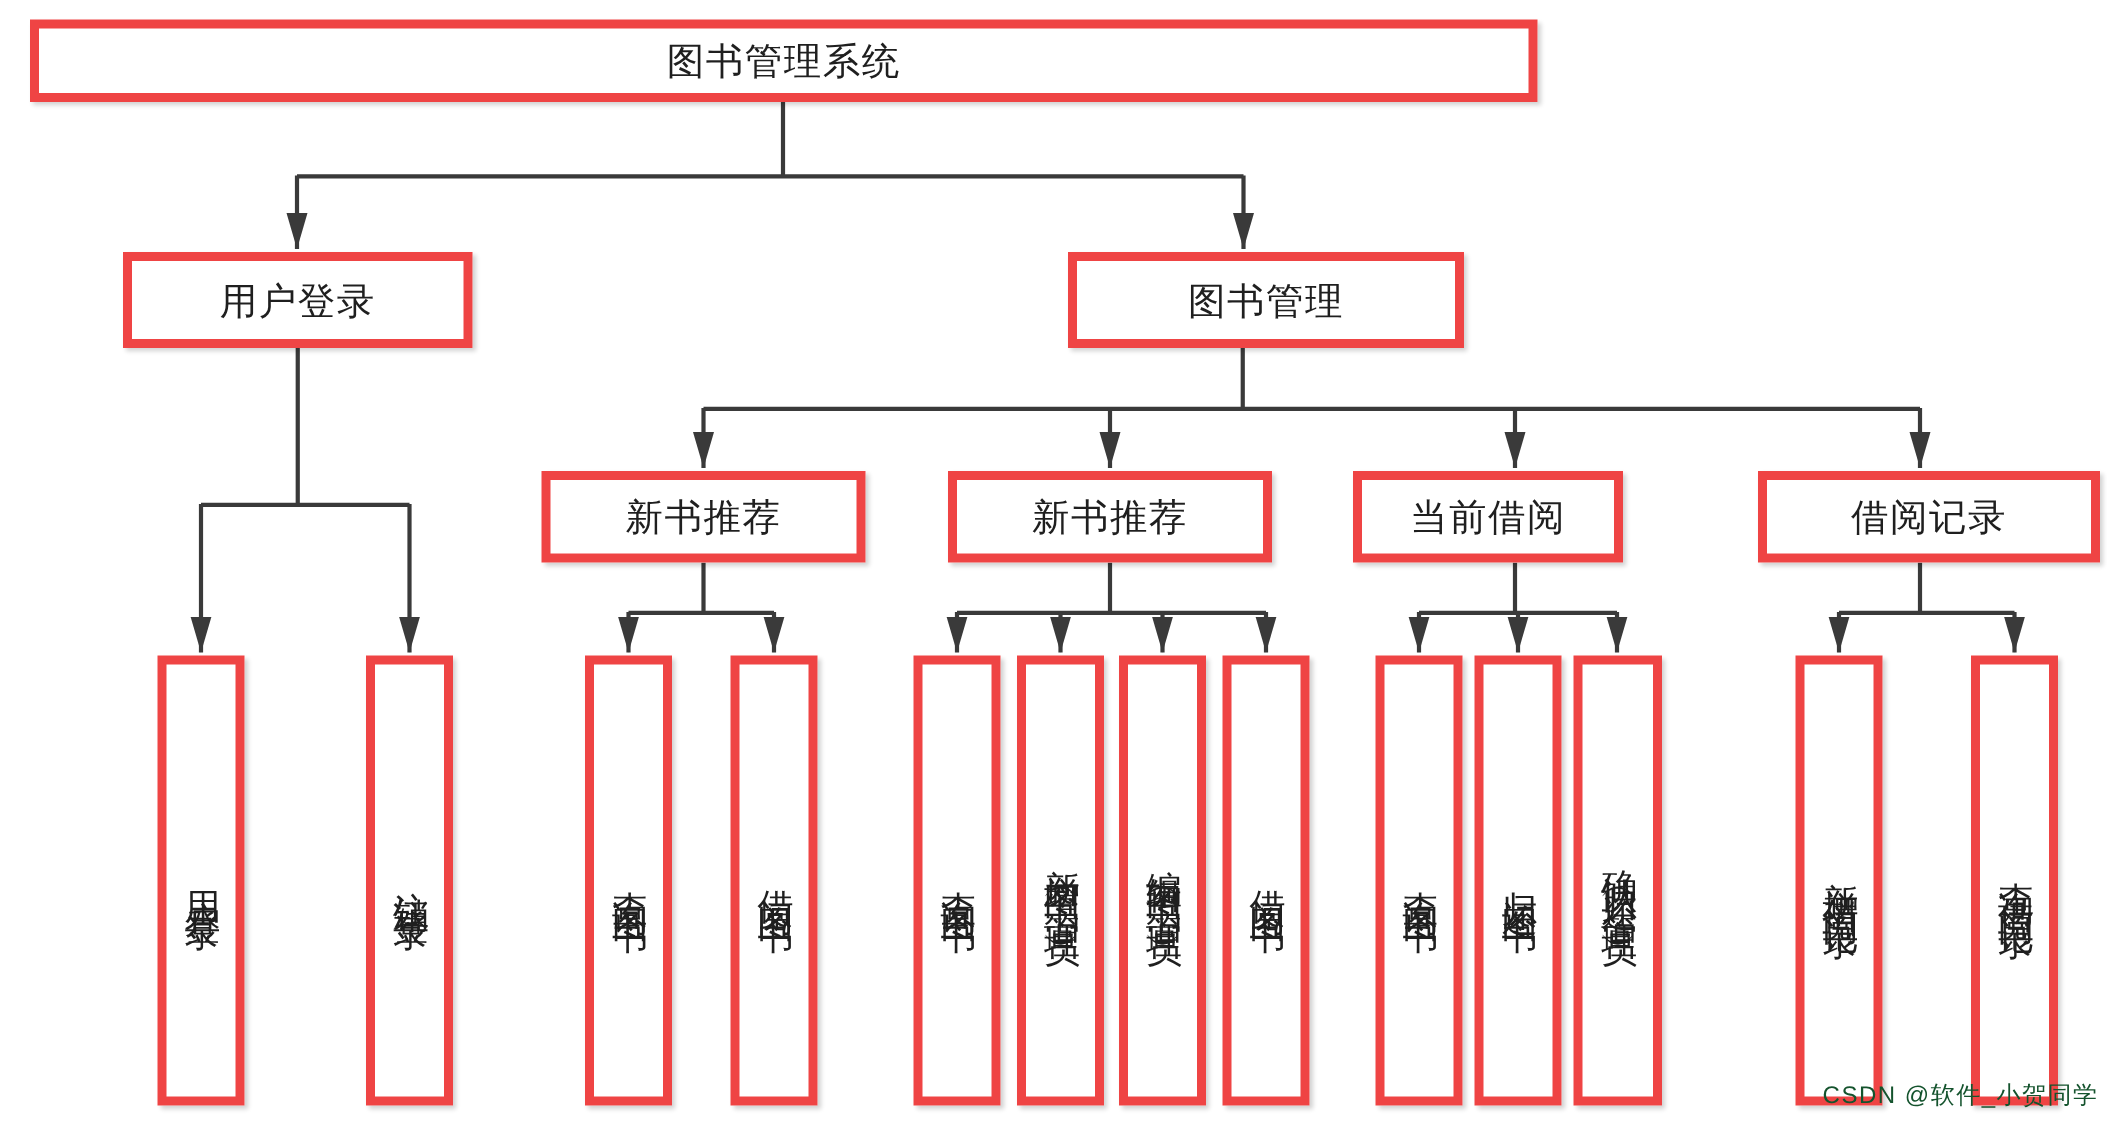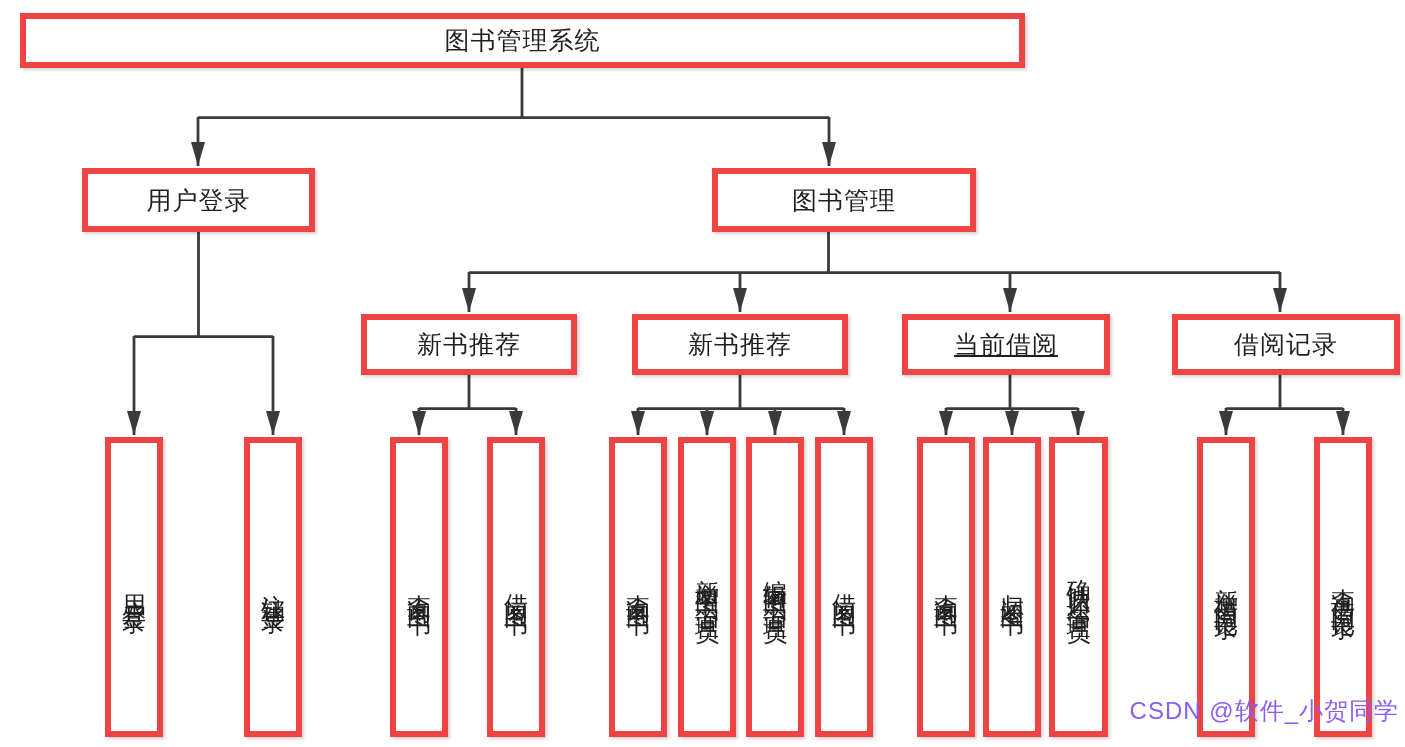--- a/index.html
+++ b/index.html
@@ -25,24 +25,24 @@
   .v-node{
     font-size:24px;
     writing-mode:vertical-rl;
     text-orientation:mixed;
     letter-spacing:6px;
     line-height:1;
     text-align:center;
   }
   .watermark{
     position:absolute;
-    right:6px;bottom:20px;
+    right:6px;bottom:6px;
     z-index:2;
-    font-size:24px;
-    color:#8b5cf6;
+    font-size:16px;
+    color:#14532d;
     letter-spacing:1px;
     white-space:nowrap;
   }
 </style>
 </head>
 <body>
 
 <div class="stage">
 
   <svg class="wires" width="1405" height="747" viewBox="0 0 1405 747">
@@ -88,21 +88,21 @@
     </g>
   </svg>
 
   <div class="node h-node" style="left:20px;top:13px;width:1005px;height:55px;">图书管理系统</div>
 
   <div class="node h-node" style="left:82px;top:168px;width:233px;height:64px;">用户登录</div>
   <div class="node h-node" style="left:712px;top:168px;width:264px;height:64px;">图书管理</div>
 
   <div class="node h-node" style="left:361px;top:314px;width:216px;height:61px;">新书推荐</div>
   <div class="node h-node" style="left:632px;top:314px;width:216px;height:61px;">新书推荐</div>
-  <div class="node h-node" style="left:902px;top:314px;width:208px;height:61px;text-decoration:underline;">当前借阅</div>
+  <div class="node h-node" style="left:902px;top:314px;width:180px;height:61px;">当前借阅</div>
   <div class="node h-node" style="left:1172px;top:314px;width:228px;height:61px;">借阅记录</div>
 
   <div class="node v-node" style="left:105px;top:437px;width:58px;height:300px;">用户登录</div>
   <div class="node v-node" style="left:244px;top:437px;width:58px;height:300px;">注销登录</div>
 
   <div class="node v-node" style="left:390px;top:437px;width:58px;height:300px;">查询图书</div>
   <div class="node v-node" style="left:487px;top:437px;width:58px;height:300px;">借阅图书</div>
 
   <div class="node v-node" style="left:609px;top:437px;width:58px;height:300px;">查询图书</div>
   <div class="node v-node" style="left:678px;top:437px;width:58px;height:300px;">新增图书（管理员）</div>

